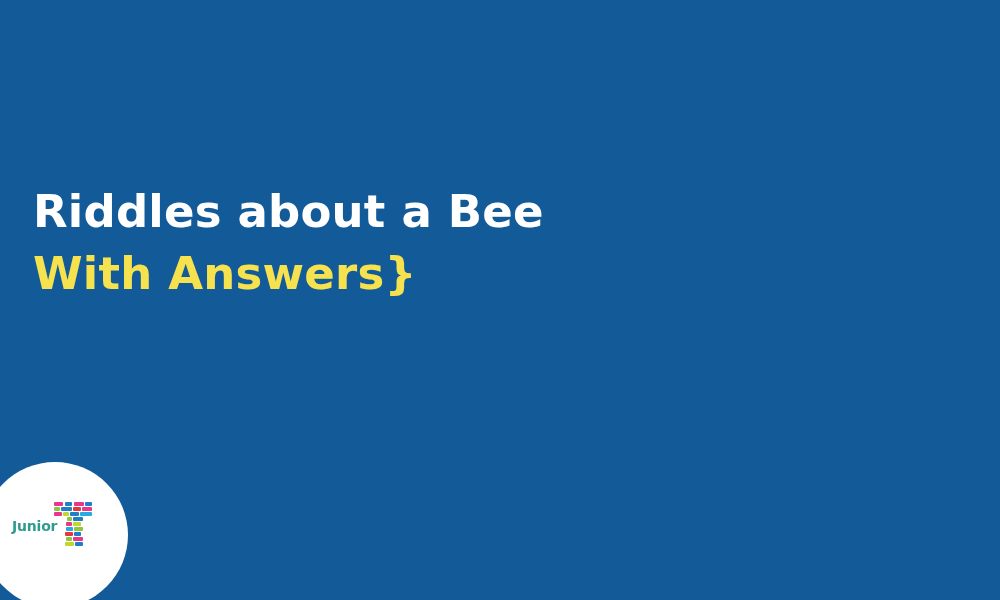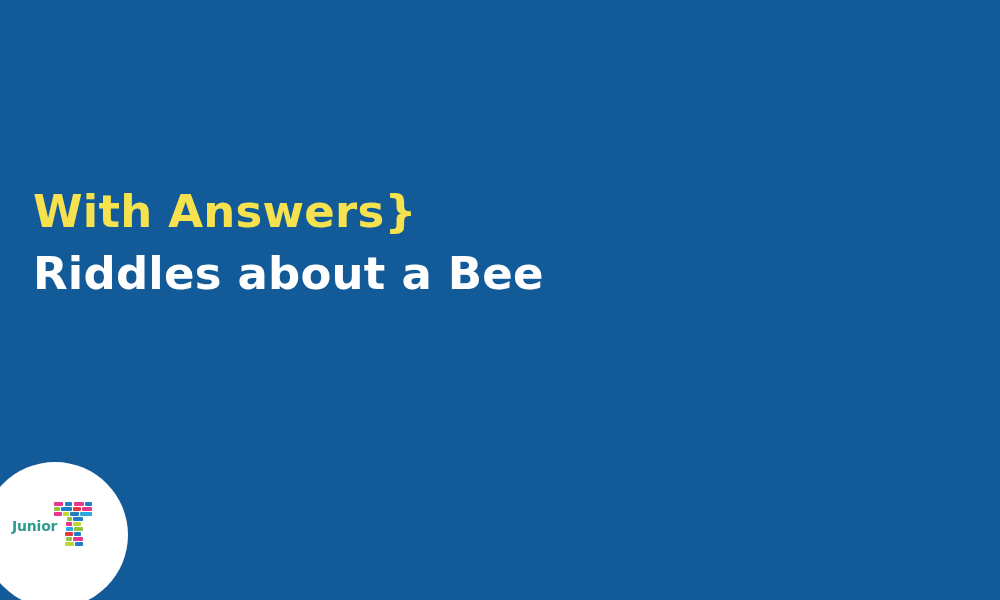--- a/index.html
+++ b/index.html
@@ -92,22 +92,22 @@
     position: absolute;
     border-radius: 1px;
   }
 </style>
 </head>
 <body>
 
 <div id="slide" style="background: rgb(19, 90, 152);">
 
   <div id="headline">
+    <span class="headline-line primary" style="color: rgb(255, 255, 255);">Riddles about a Bee</span>
     <span class="headline-line accent" style="color: rgb(245, 226, 78);">With Answers}</span>
-    <span class="headline-line primary" style="color: rgb(255, 255, 255);">Riddles about a Bee</span>
   </div>
 
   <div id="logo-badge" style="background: rgb(255, 255, 255);">
     <div id="logo-lockup">
       <div id="logo-wordmark" style="color: rgb(46, 155, 143);">Junior</div>
       <div id="logo-mark">
           <div class="bar" style="left: 0px; top: 0px; width: 9px; height: 4px; background: rgb(232, 54, 143);"></div>
           <div class="bar" style="left: 11px; top: 0px; width: 7px; height: 4px; background: rgb(31, 127, 196);"></div>
           <div class="bar" style="left: 20px; top: 0px; width: 10px; height: 4px; background: rgb(232, 54, 143);"></div>
           <div class="bar" style="left: 31px; top: 0px; width: 7px; height: 4px; background: rgb(31, 127, 196);"></div>

